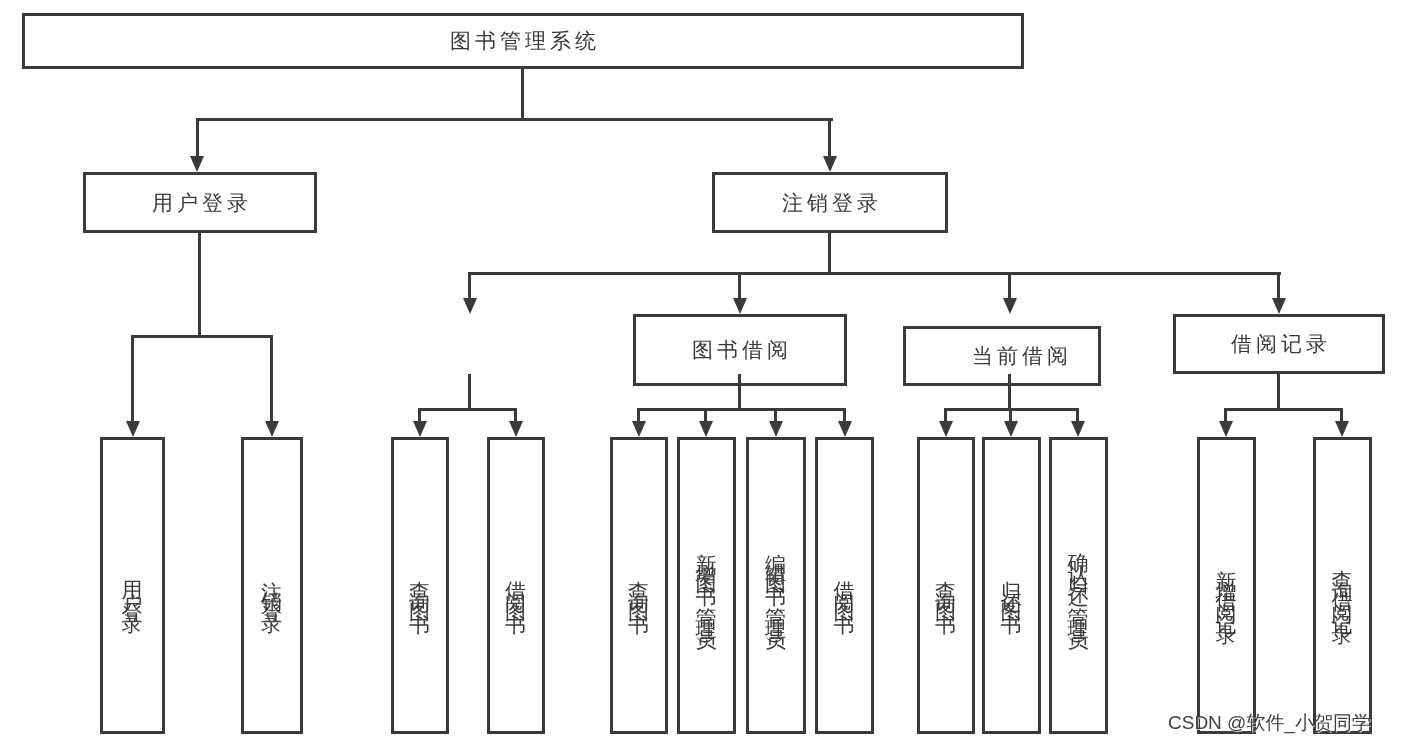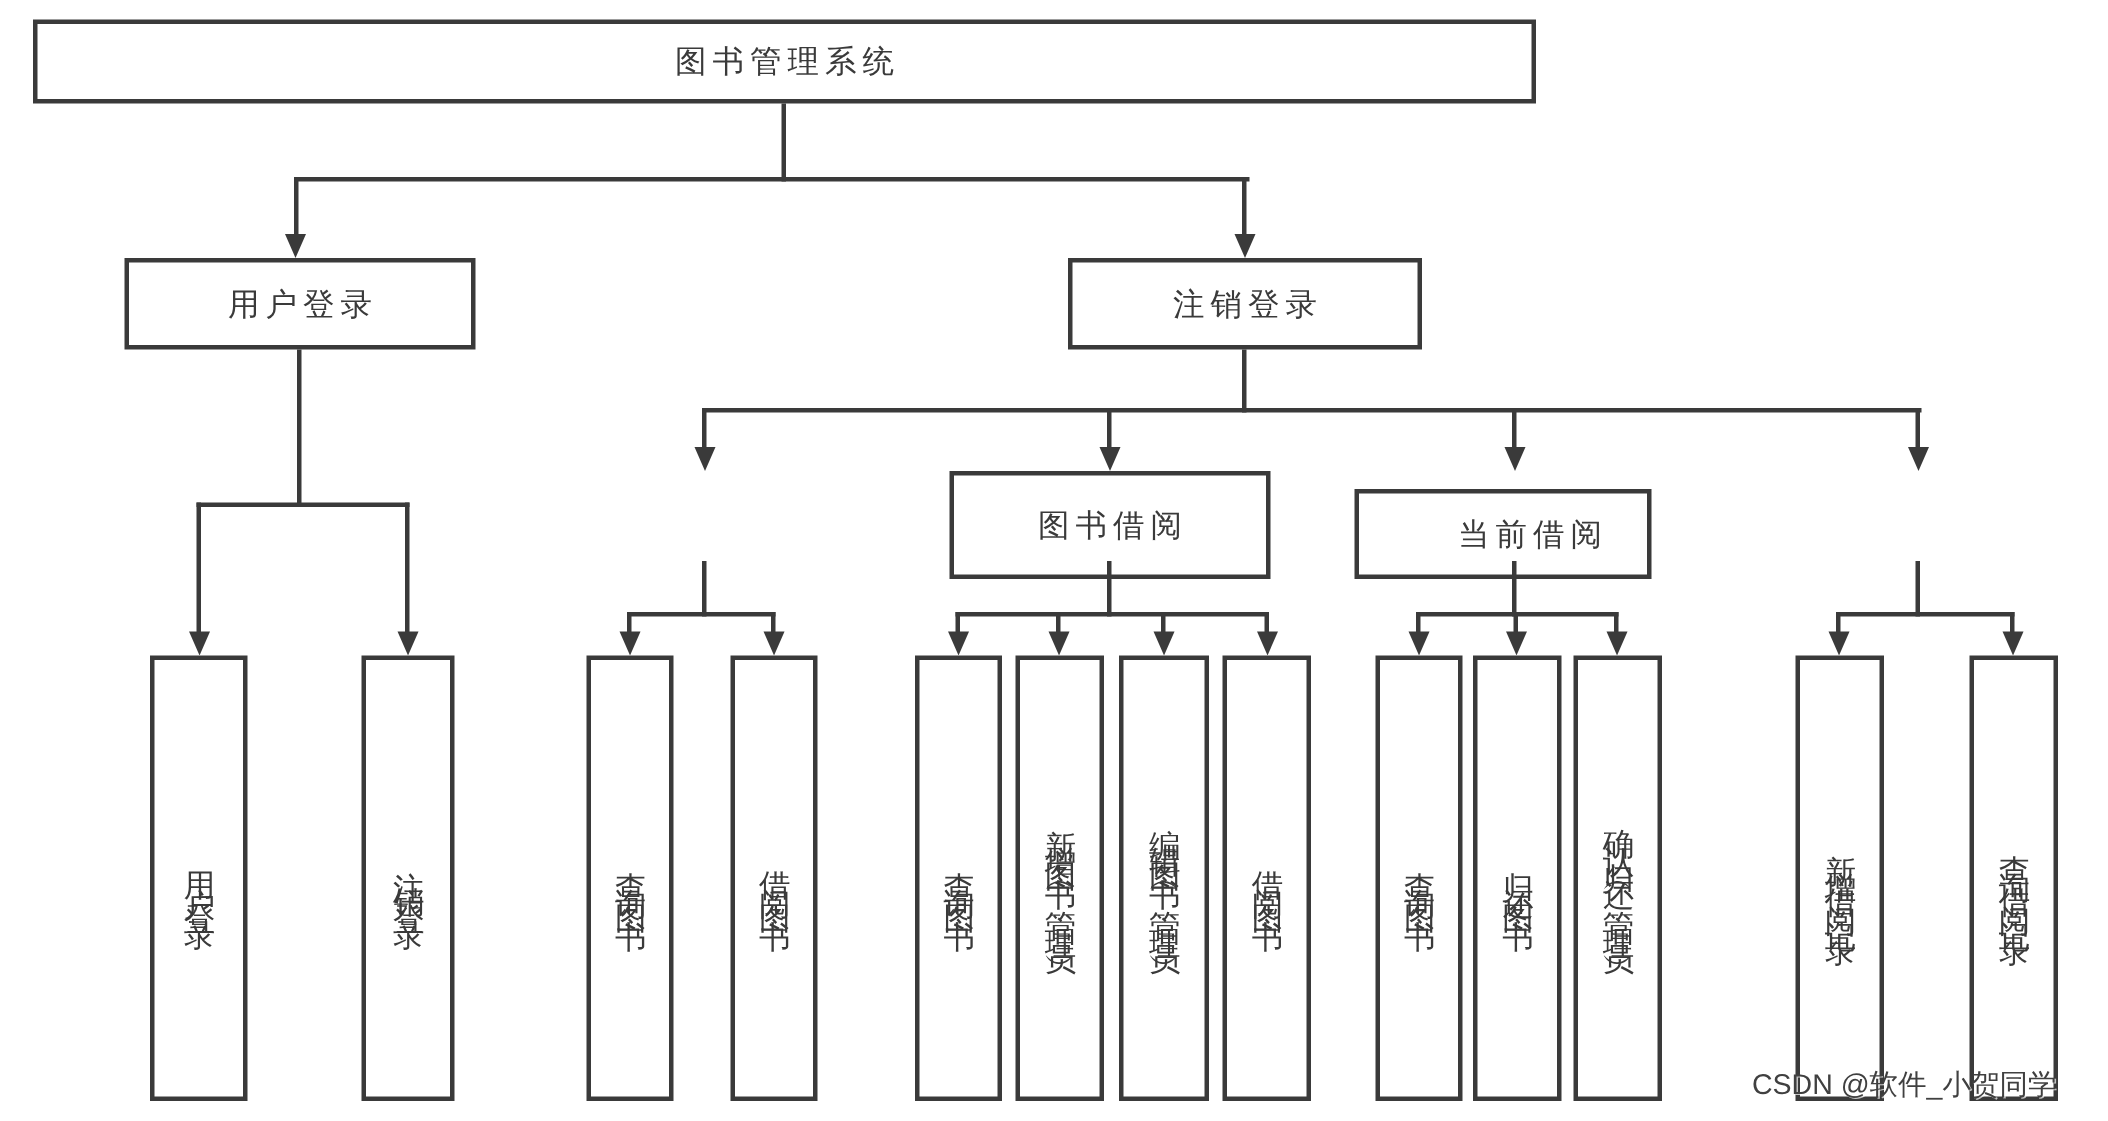--- a/index.html
+++ b/index.html
@@ -67,20 +67,23 @@
   <div class="vline" style="left:1008px;top:272px;height:28px;"></div>
   <div class="arrow" style="left:1003px;top:298px;"></div>
   <div class="vline" style="left:1277px;top:272px;height:28px;"></div>
   <div class="arrow" style="left:1272px;top:298px;"></div>
 
   <div class="box" style="left:633px;top:314px;width:214px;height:72px;">
     <span class="hlabel">图书借阅</span>
   </div>
   <div class="box" style="left:903px;top:326px;width:198px;height:60px;padding-left:36px;">
     <span class="hlabel">当前借阅</span>
+  </div>
+  <div class="box" style="left:1173px;top:314px;width:212px;height:60px;">
+    <span class="hlabel">借阅记录</span>
   </div>
 
   <div class="vline" style="left:468px;top:374px;height:37px;"></div>
   <div class="vline" style="left:738px;top:374px;height:37px;"></div>
   <div class="vline" style="left:1008px;top:374px;height:37px;"></div>
   <div class="vline" style="left:1277px;top:374px;height:37px;"></div>
 
   <div class="hline" style="left:418px;top:408px;width:99px;"></div>
   <div class="hline" style="left:637px;top:408px;width:209px;"></div>
   <div class="hline" style="left:944px;top:408px;width:135px;"></div>

